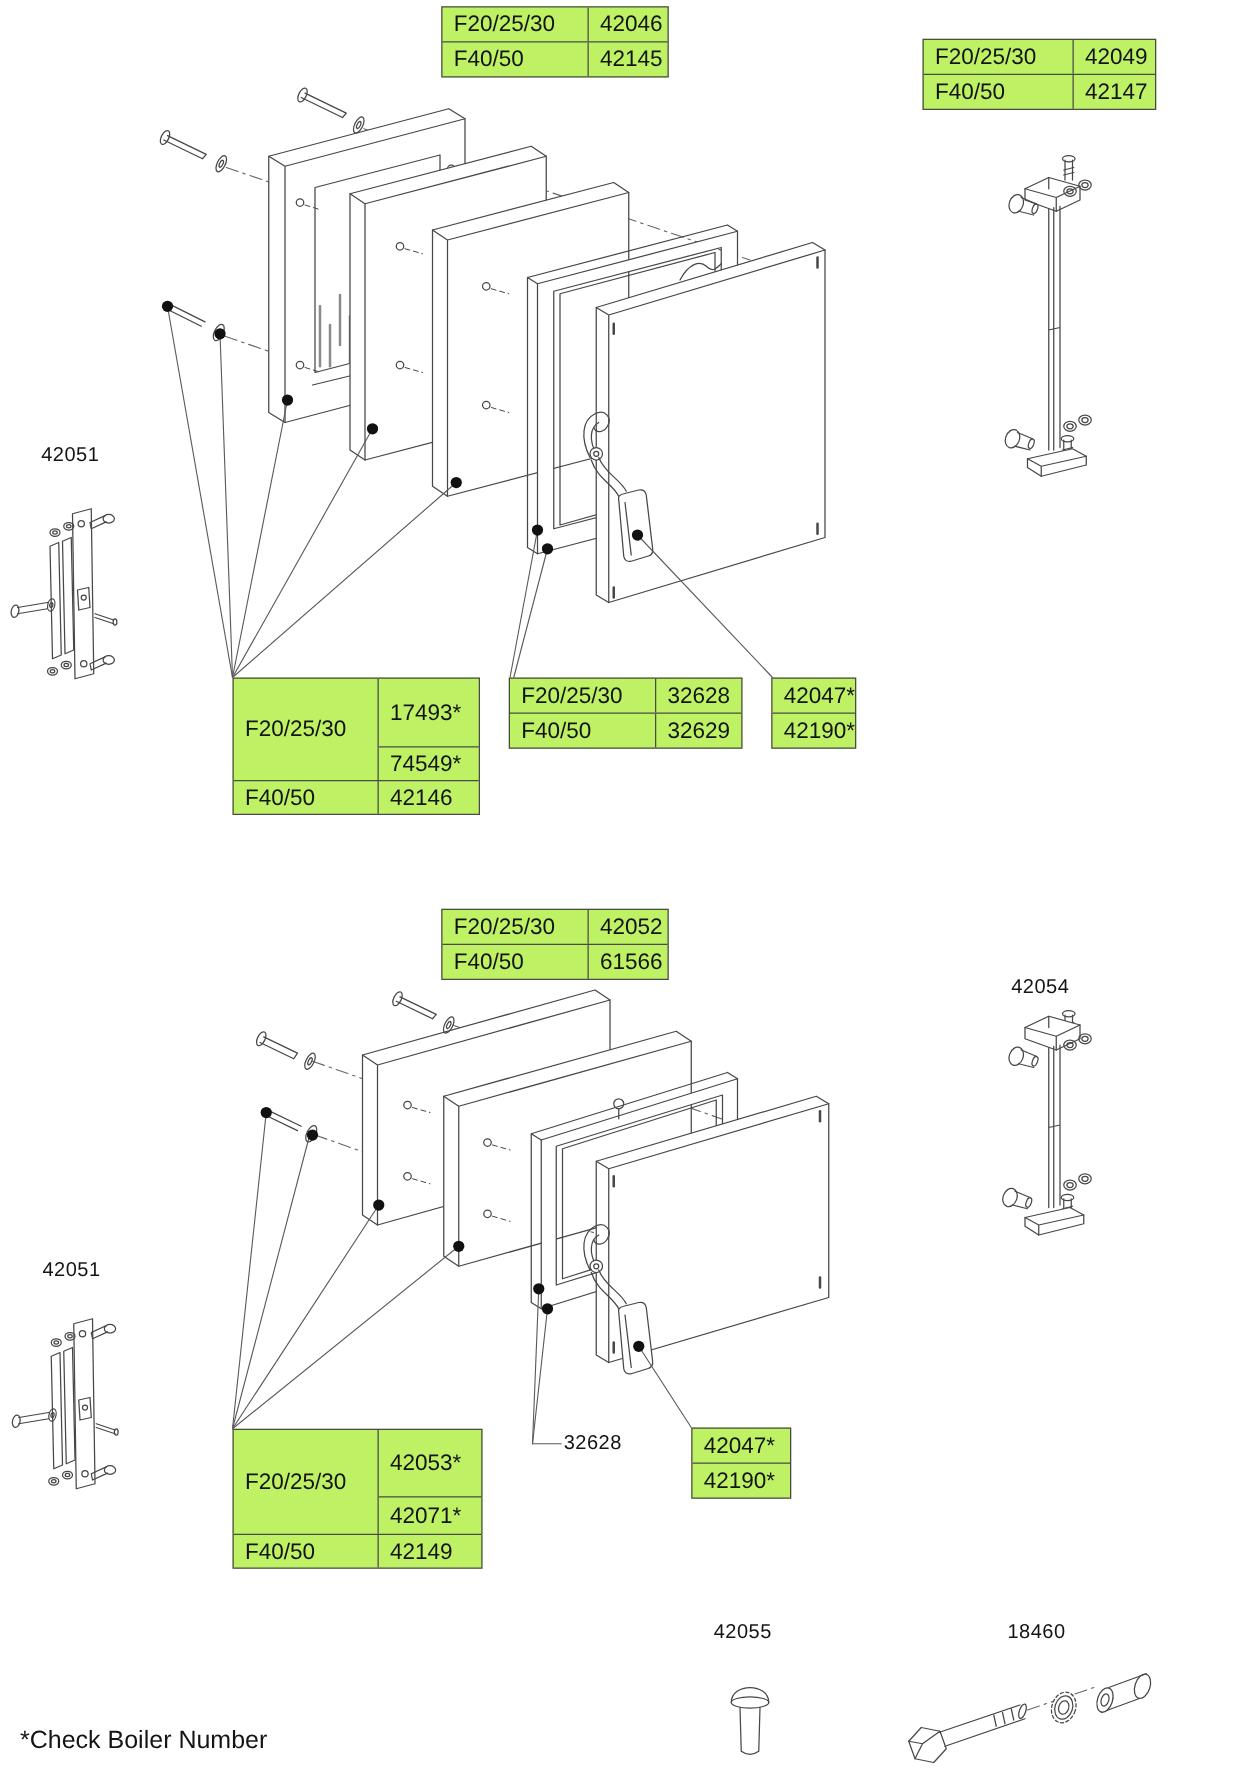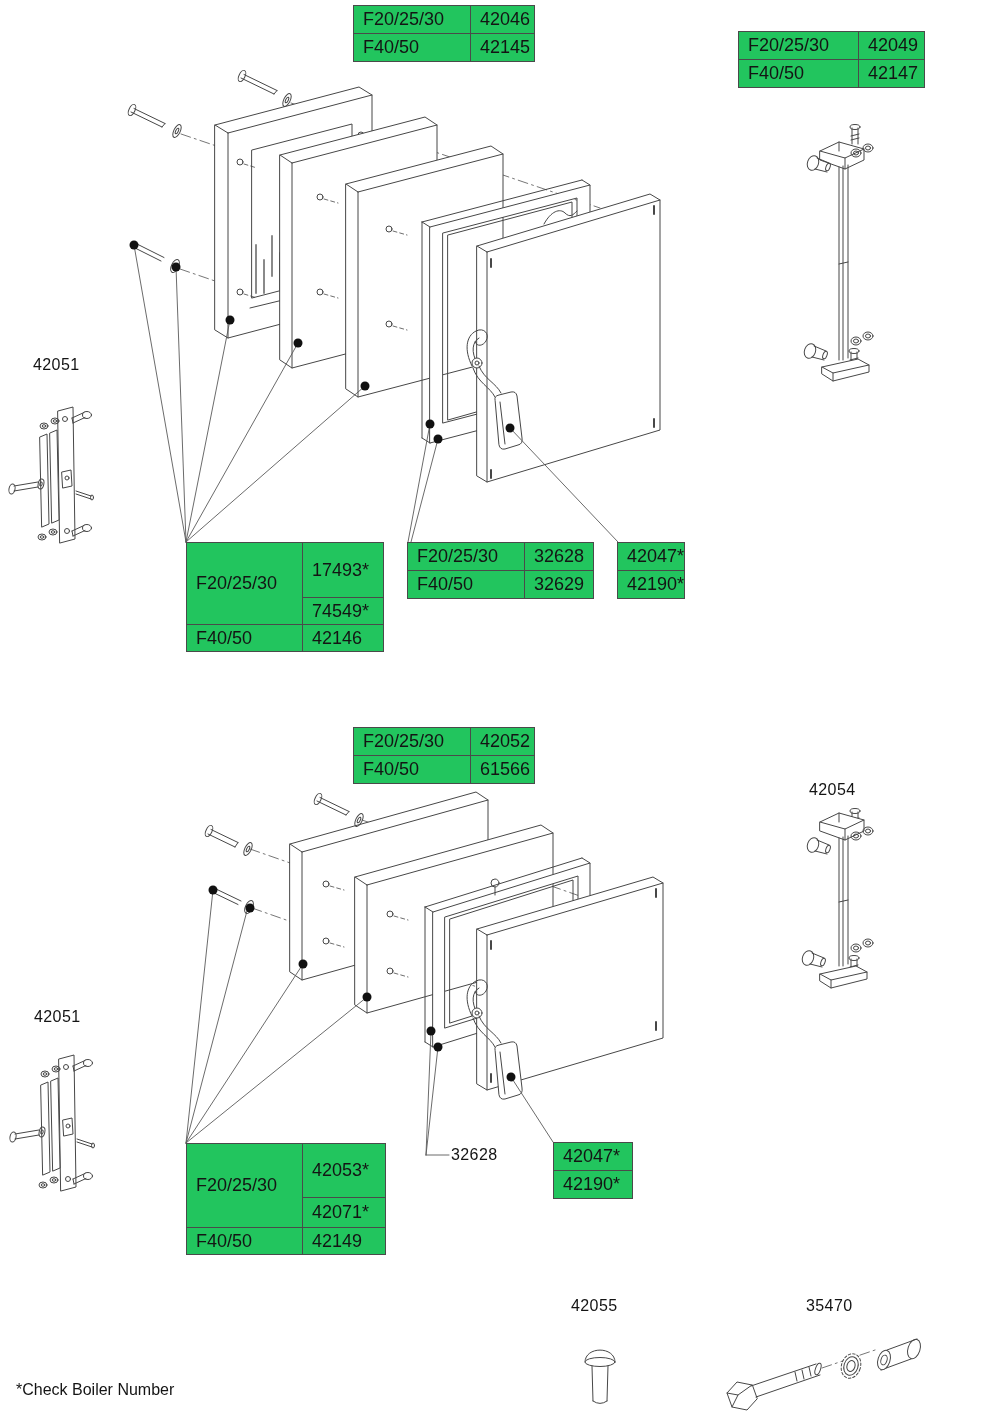--- a/index.html
+++ b/index.html
@@ -1,36 +1,36 @@
 <!DOCTYPE html>
 <html><head>
 <meta charset="utf-8">
 <style>
   html,body{margin:0;padding:0;}
   body{width:1000px;height:1415px;position:relative;background:#fff;
        font-family:"Liberation Sans",sans-serif;color:#141414;overflow:hidden;}
   #art{position:absolute;left:0;top:0;}
-  .ptable{position:absolute;background:#22c55e;border:1.3px solid #4a4a4a;
+  .ptable{position:absolute;background:#bef264;border:1.3px solid #4a4a4a;
           box-sizing:border-box;font-size:18px;z-index:5;}
   .row{display:flex;height:27px;}
   .row.top{border-top:1.3px solid #4a4a4a;}
   .cell{display:flex;align-items:center;padding-left:9px;box-sizing:border-box;white-space:nowrap;}
   .model{width:117px;border-right:1.3px solid #4a4a4a;}
   .part{flex:1;}
   .single{flex:1;padding-left:9px;}
   .mtable{display:grid;}
   .t3{grid-template-columns:116px 1fr;grid-template-rows:54px 27px 27px;}
   .t7{grid-template-columns:116px 1fr;grid-template-rows:53px 30px 27px;}
   .g-ma{grid-column:1;grid-row:1/3;border-right:1.3px solid #4a4a4a;}
   .g-p1{grid-column:2;grid-row:1;}
   .g-p2{grid-column:2;grid-row:2;border-top:1.3px solid #4a4a4a;}
   .g-mb{grid-column:1;grid-row:3;border-top:1.3px solid #4a4a4a;border-right:1.3px solid #4a4a4a;}
   .g-p3{grid-column:2;grid-row:3;border-top:1.3px solid #4a4a4a;}
   .plabel{position:absolute;font-size:16px;letter-spacing:.4px;z-index:5;}
-  .footnote{position:absolute;left:16px;top:1381px;font-size:16px;z-index:5;}
+  .footnote{position:absolute;left:16px;top:1381px;font-size:20px;z-index:5;}
 </style>
 </head>
 <body>
 
 <svg id="art" width="1000" height="1415" viewBox="0 0 1000 1415" stroke="#474747" fill="none" stroke-width="1" stroke-linecap="round" stroke-linejoin="round">
 
   <g>
     <g stroke="#666" stroke-width=".9" stroke-dasharray="10 4 2 4">
       <path d="M291,103 L600,208"></path>
       <path d="M181,134 L470,232"></path>
@@ -428,14 +428,14 @@
   <div class="row top">
     <div class="cell single">42190*</div>
   </div>
 </div>
 
 <div class="plabel" style="left:33px;top:356px">42051</div>
 <div class="plabel" style="left:34px;top:1008px">42051</div>
 <div class="plabel" style="left:809px;top:781px">42054</div>
 <div class="plabel" style="left:451px;top:1146px">32628</div>
 <div class="plabel" style="left:571px;top:1297px">42055</div>
-<div class="plabel" style="left:806px;top:1297px">35470</div>
+<div class="plabel" style="left:806px;top:1297px">18460</div>
 <div class="footnote">*Check Boiler Number</div>
 
 </body></html>

